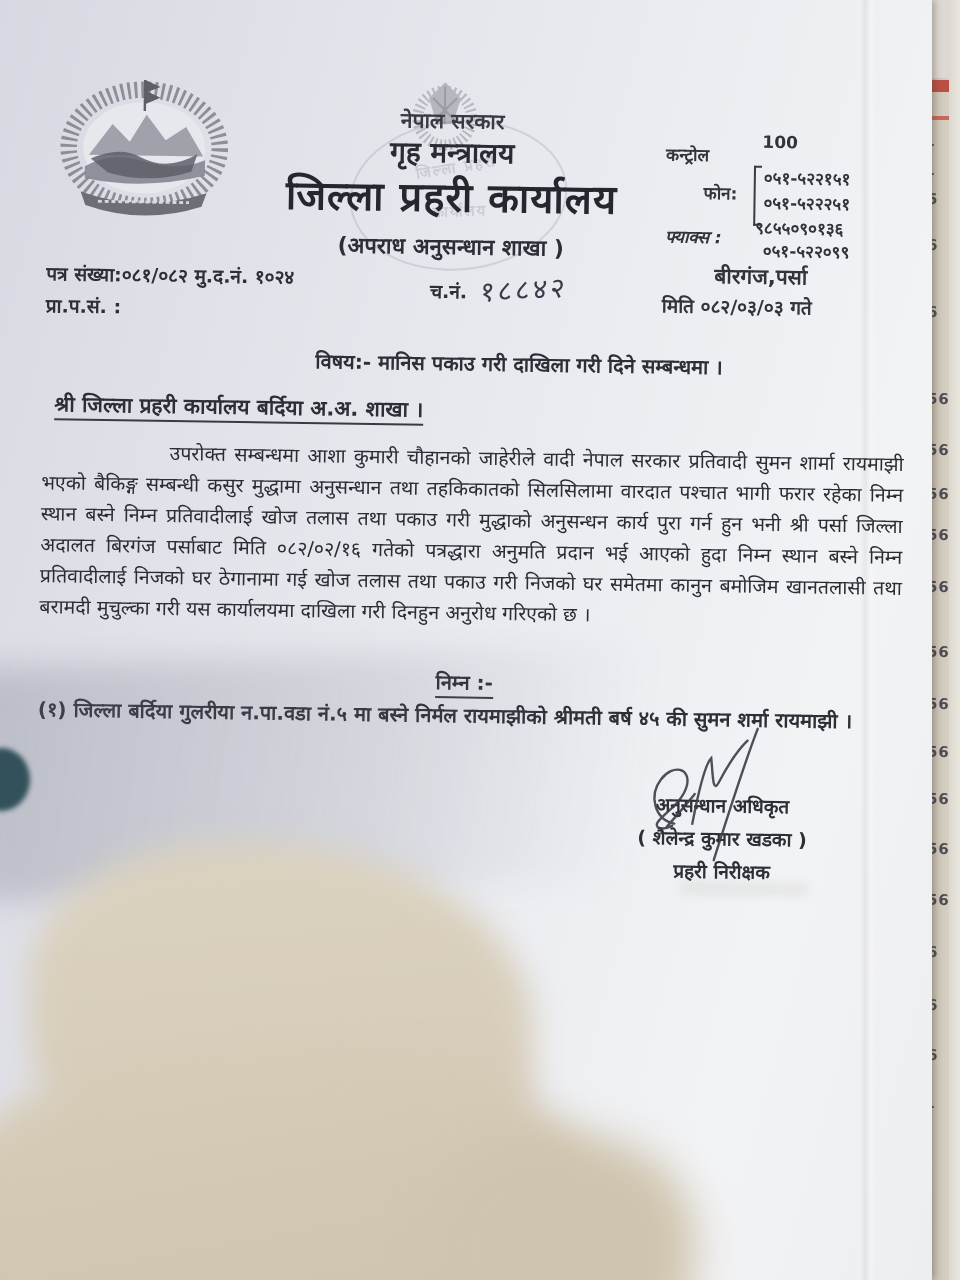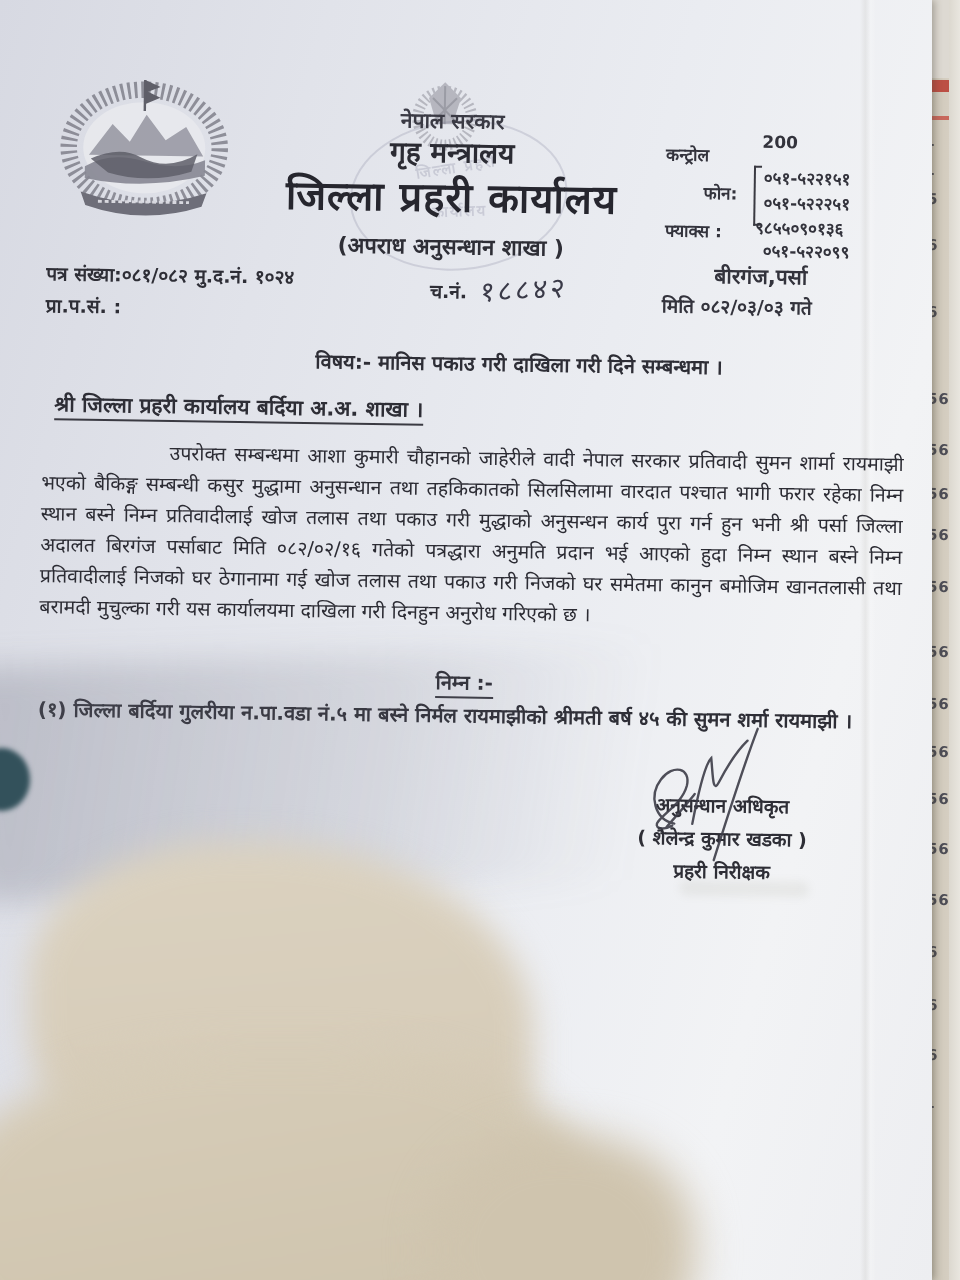--- a/index.html
+++ b/index.html
@@ -44,21 +44,21 @@
   .contact{position:absolute;left:652px;top:113px;width:225px;font-size:17px;font-weight:600;color:#33333c;}
   .contact .row{position:absolute;white-space:nowrap;}
   .c-label1{left:12px;top:24px;}
   .c-val1{left:108px;top:12px;}
   .c-phone-label{left:50px;top:62px;}
   .c-bracket{position:absolute;left:100px;top:46px;width:6px;height:56px;
     border-left:2px solid #3a3a42;border-top:2px solid #3a3a42;border-bottom:2px solid #3a3a42;}
   .c-ph1{left:110px;top:46px;}
   .c-ph2{left:110px;top:71px;}
   .c-ph3{left:102px;top:96px;}
-  .c-fax-label{left:12px;top:100px;}
+  .c-fax-label{left:12px;top:106px;font-style:italic;}
   .c-fax{left:110px;top:119px;}
   .c-place{left:62px;top:142px;font-size:21px;font-weight:700;}
   .c-date{left:10px;top:174px;font-size:19px;}
 
   
   .letter-no{position:absolute;left:46px;top:264px;font-size:19px;font-weight:600;}
   .chalani{position:absolute;left:430px;top:266px;font-size:19px;font-weight:600;}
   .chalani .hand{display:inline-block;font-size:28px;font-weight:400;color:#3a3a48;
     transform:rotate(-4deg) skewX(-6deg);letter-spacing:3px;margin-left:6px;}
   .pra-pa{position:absolute;left:46px;top:296px;font-size:19px;font-weight:600;}
@@ -156,21 +156,21 @@
 
       <div class="head-center">
         <div class="gov">नेपाल सरकार</div>
         <div class="ministry">गृह मन्त्रालय</div>
         <div class="office">जिल्ला प्रहरी कार्यालय</div>
         <div class="branch">(अपराध अनुसन्धान शाखा )</div>
       </div>
 
       <div class="contact">
         <span class="row c-label1">कन्ट्रोल</span>
-        <span class="row c-val1">200</span>
+        <span class="row c-val1">100</span>
         <span class="row c-phone-label">फोन:</span>
         <span class="c-bracket"></span>
         <span class="row c-ph1">०५१-५२२१५१</span>
         <span class="row c-ph2">०५१-५२२२५१</span>
         <span class="row c-ph3">९८५५०९०१३६</span>
         <span class="row c-fax-label">फ्याक्स :</span>
         <span class="row c-fax">०५१-५२२०९९</span>
         <span class="row c-place">बीरगंज,पर्सा</span>
         <span class="row c-date">मिति ०८२/०३/०३ गते</span>
       </div>

